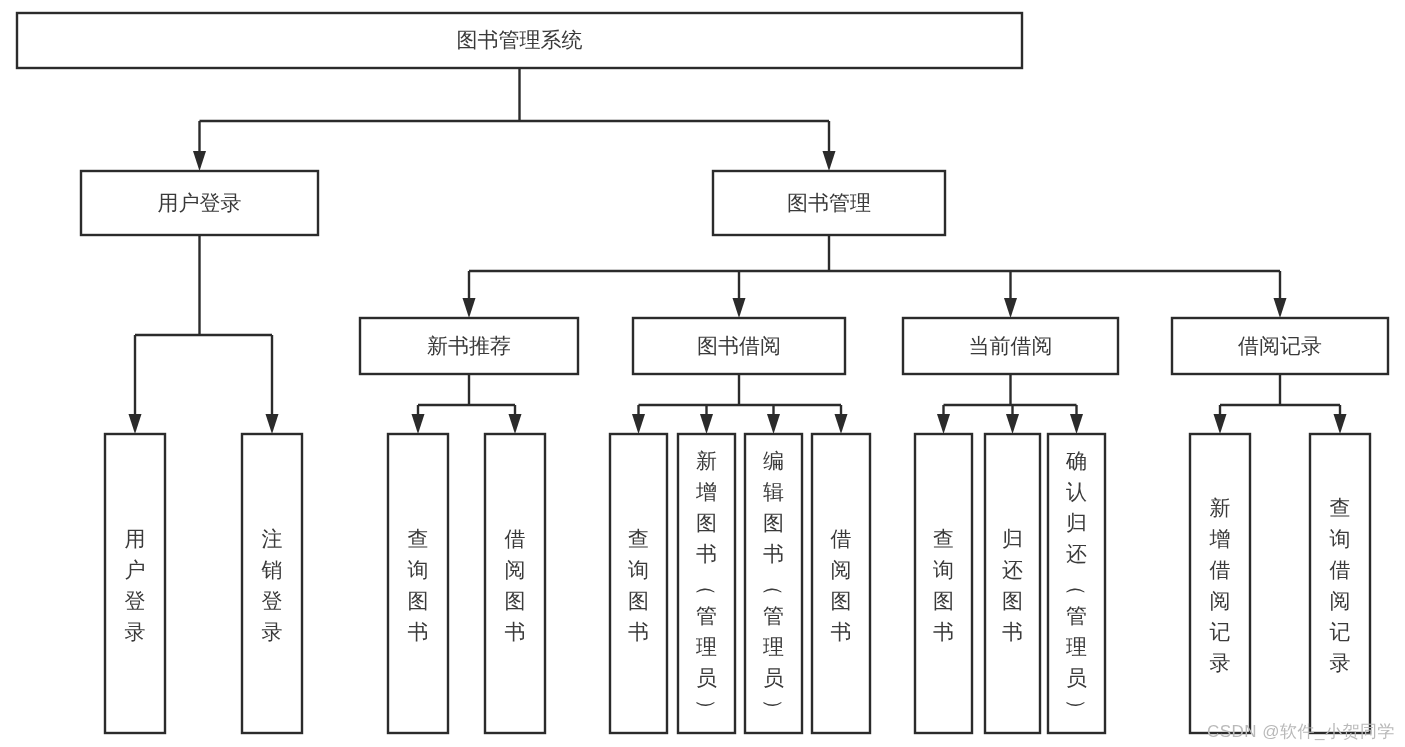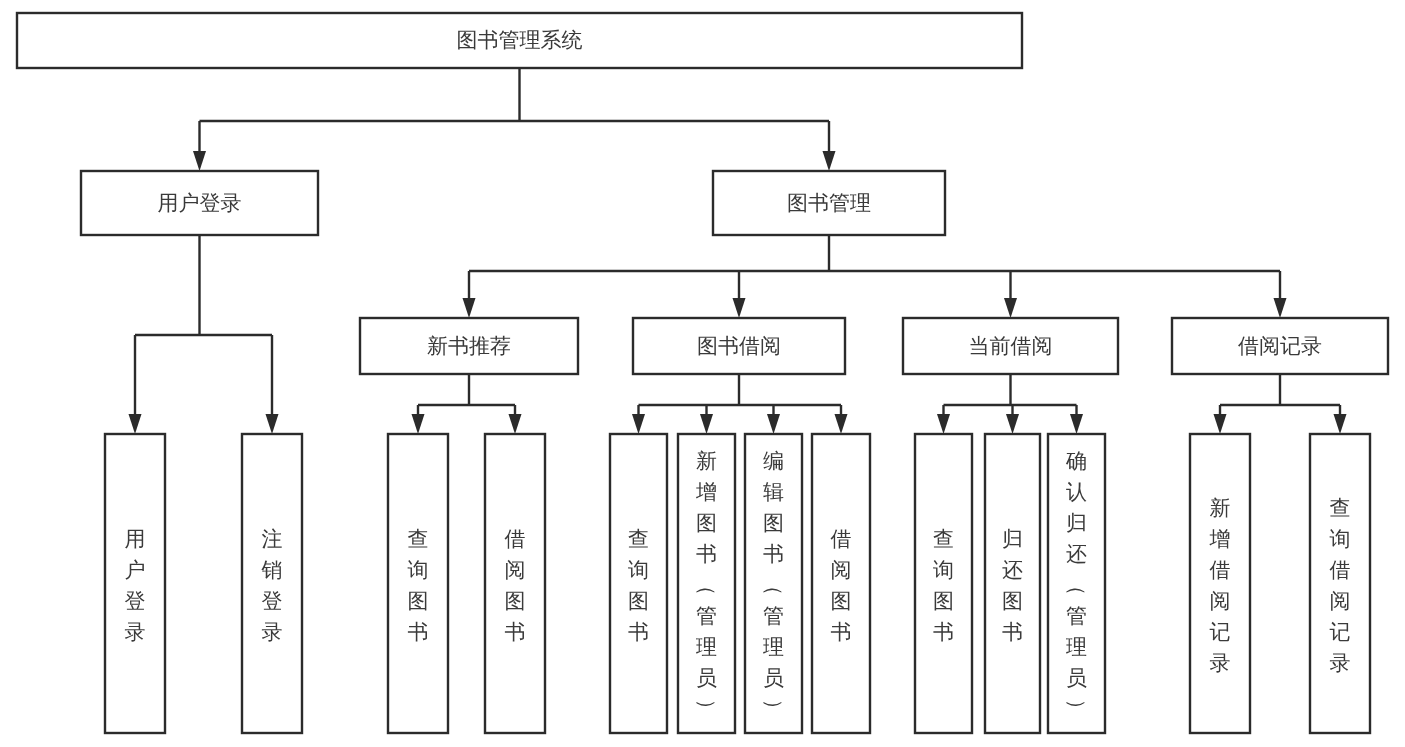--- a/index.html
+++ b/index.html
@@ -288,13 +288,14 @@
           <text class="node-label-v" x="1340" y="514.68">查</text>
           <text class="node-label-v" x="1340" y="545.68">询</text>
           <text class="node-label-v" x="1340" y="576.68">借</text>
           <text class="node-label-v" x="1340" y="607.68">阅</text>
           <text class="node-label-v" x="1340" y="638.68">记</text>
           <text class="node-label-v" x="1340" y="669.68">录</text>
           <title>查询借阅记录</title>
         </g>
       </g>
   </svg>
+  <div class="watermark">CSDN @软件_小贺同学</div>
 </div>
 
 </body></html>

